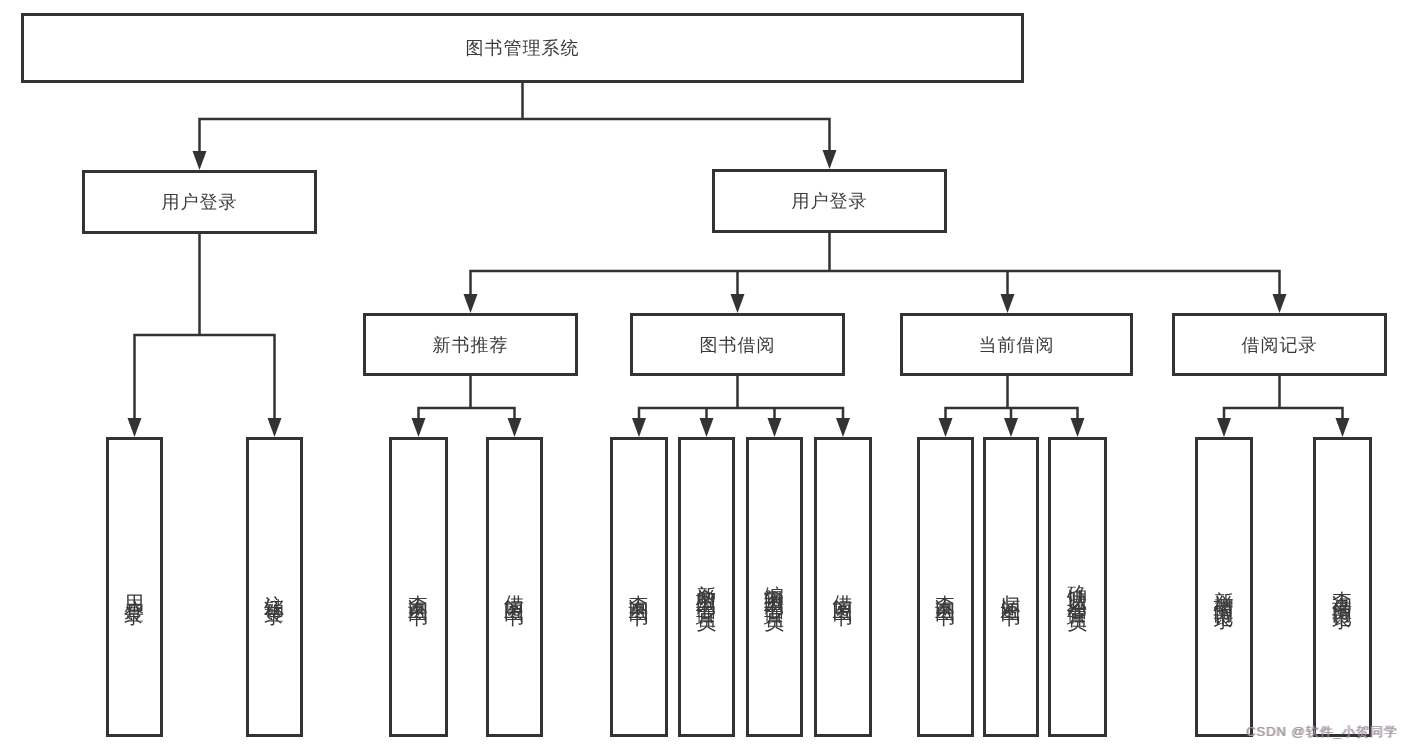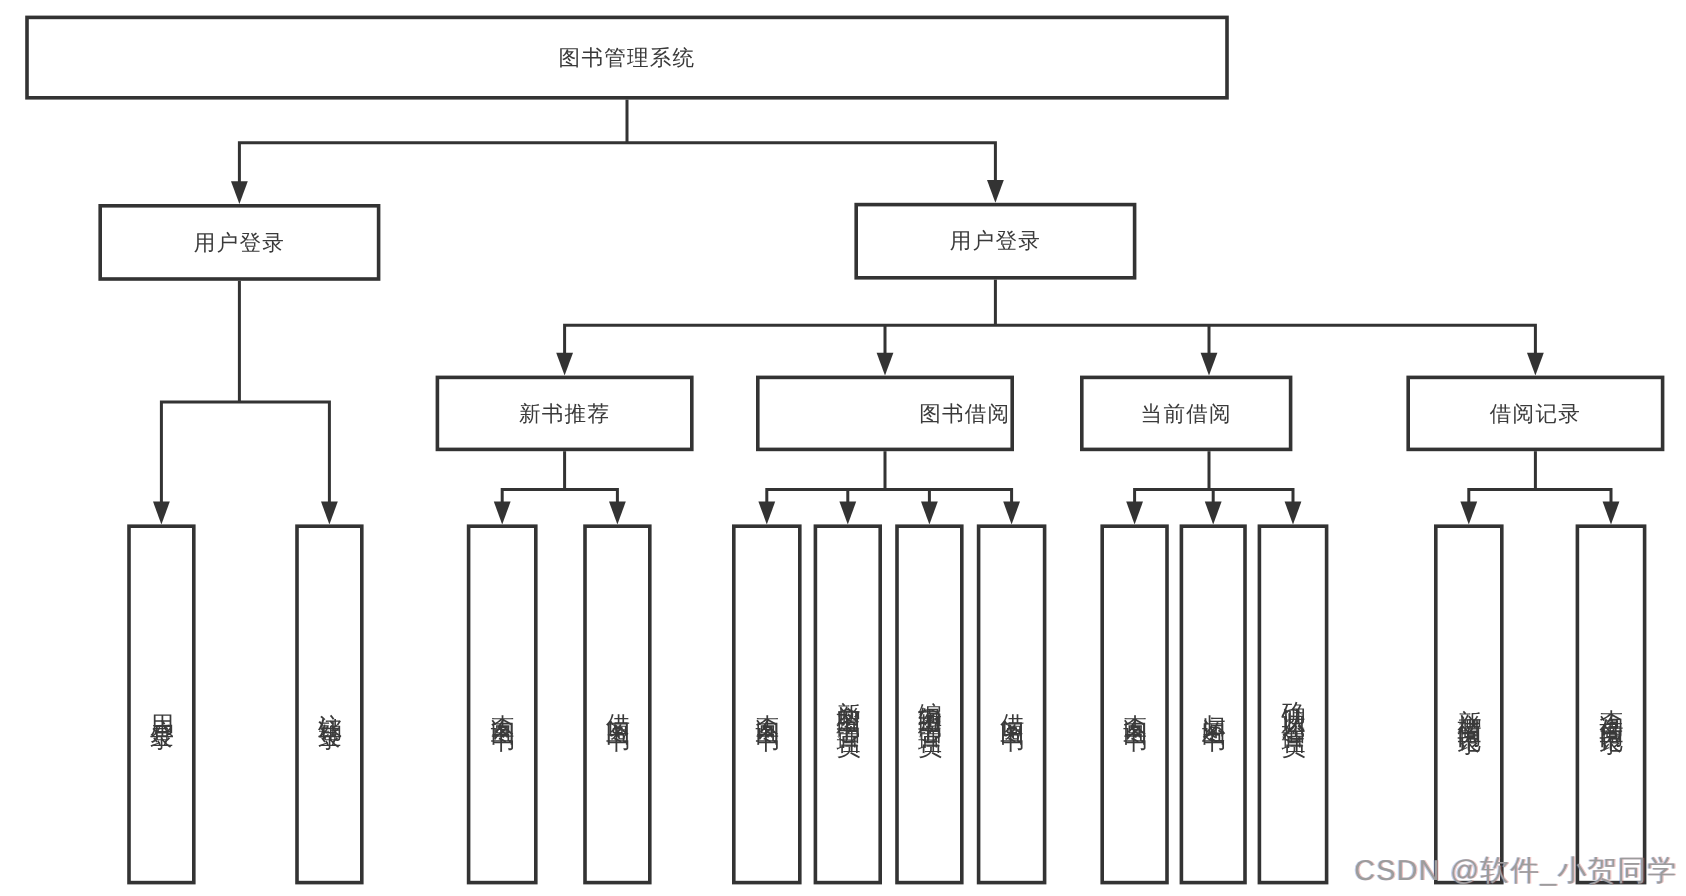--- a/index.html
+++ b/index.html
@@ -41,42 +41,42 @@
     letter-spacing:4px;
     line-height:1;
   }
   
   #n-root{left:21px;top:13px;width:1003px;height:70px;}
   
   #n-user_login{left:82px;top:170px;width:235px;height:64px;}
   #n-book_mgmt{left:712px;top:169px;width:235px;height:64px;}
   
   #n-new_book_rec{left:363px;top:313px;width:215px;height:63px;}
-  #n-book_borrow{left:630px;top:313px;width:215px;height:63px;justify-content:flex-end;}
-  #n-current_borrow{left:900px;top:313px;width:177px;height:63px;}
+  #n-book_borrow{left:630px;top:313px;width:215px;height:63px;}
+  #n-current_borrow{left:900px;top:313px;width:233px;height:63px;}
   #n-borrow_records{left:1172px;top:313px;width:215px;height:63px;text-align:right;}
   
   .leaf{top:437px;height:300px;}
   #n-leaf_user_login{left:106px;width:57px;}
   #n-leaf_logout{left:246px;width:57px;}
   #n-rec_query_books{left:389px;width:59px;}
   #n-rec_borrow_books{left:486px;width:57px;}
   #n-bb_query_books{left:610px;width:58px;}
   #n-bb_add_books{left:678px;width:57px;}
   #n-bb_edit_books{left:746px;width:57px;}
   #n-bb_borrow_books{left:814px;width:58px;}
   #n-cb_query_books{left:917px;width:57px;}
   #n-cb_return_books{left:983px;width:56px;}
   #n-cb_confirm_return{left:1048px;width:59px;}
   #n-br_add_record{left:1195px;width:58px;}
   #n-br_query_record{left:1313px;width:59px;}
   .watermark{
     position:absolute;
     right:7px;bottom:6px;
-    font-size:24px;
+    font-size:13px;
     color:var(--wm);
     letter-spacing:1px;
     white-space:nowrap;
     text-shadow:1px 0 0 rgba(205,95,95,0.35), -1px 0 0 rgba(95,130,205,0.35);
     z-index:5;
     text-align:right;
   }
 </style>
 </head>
 <body>

